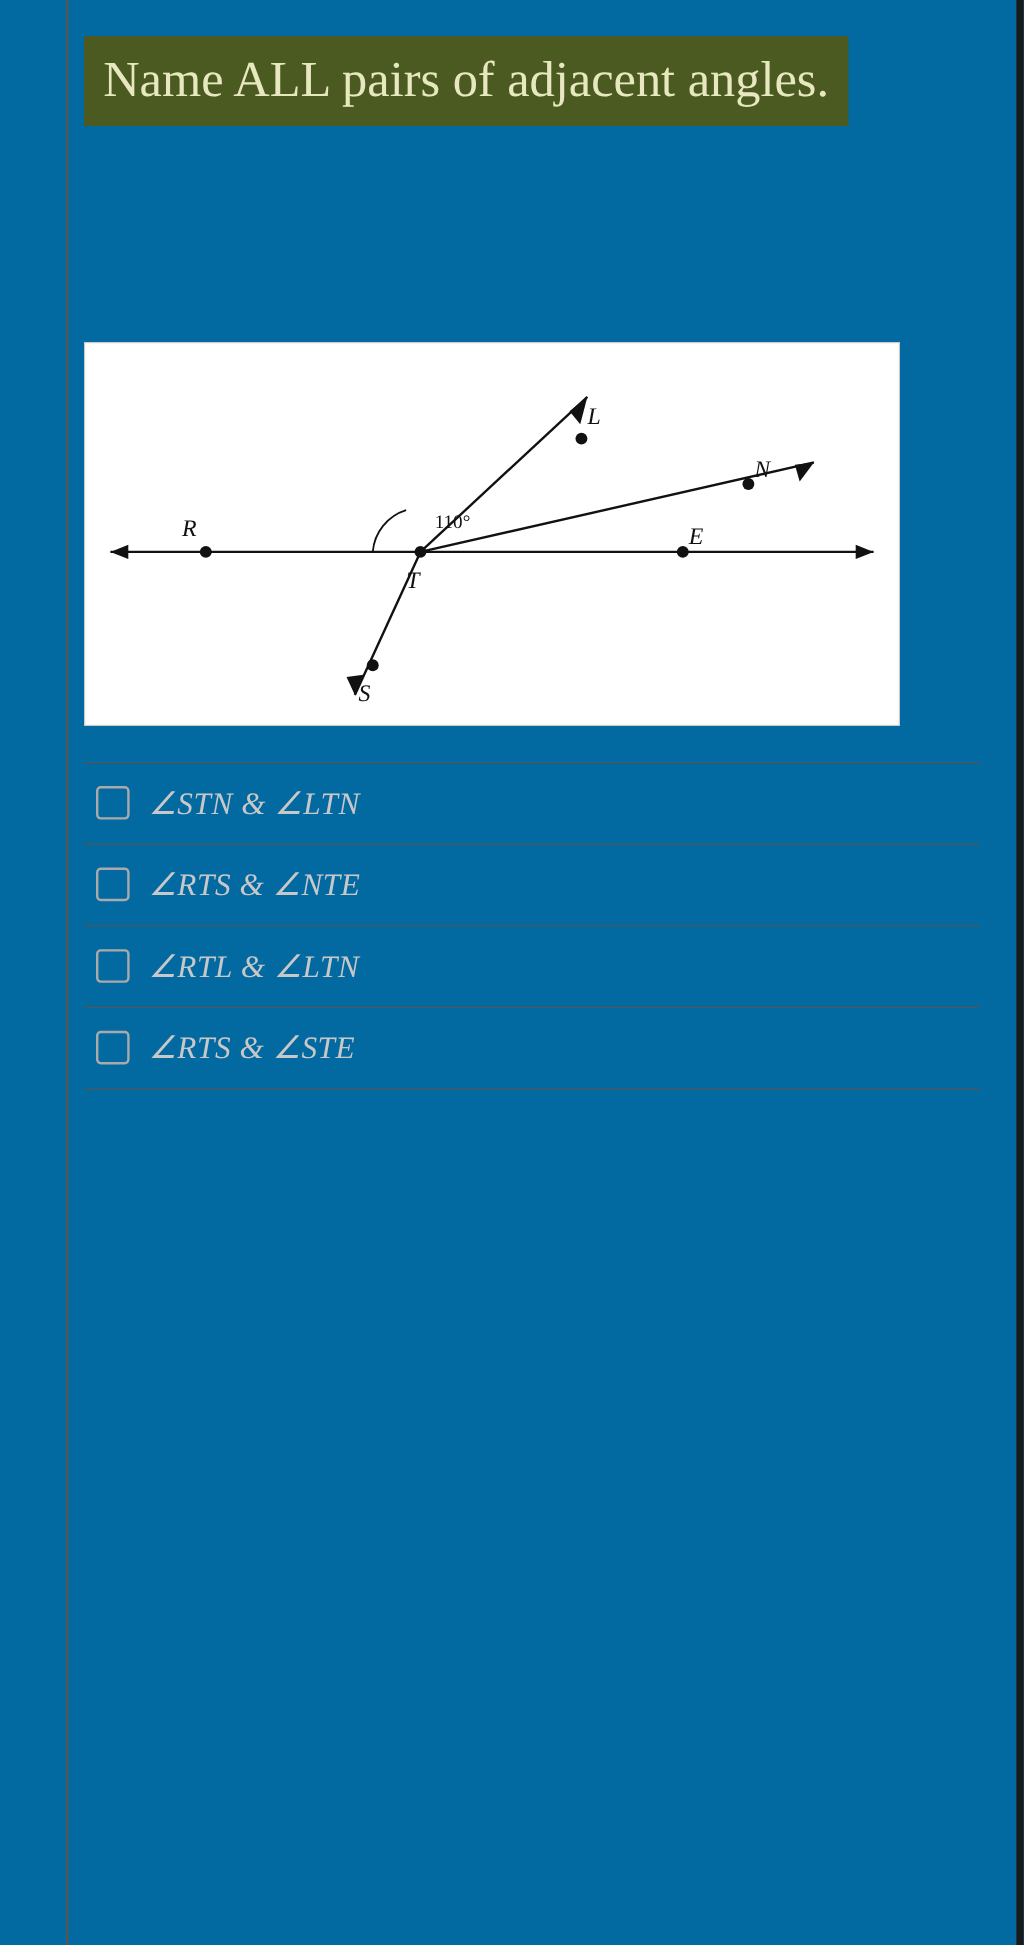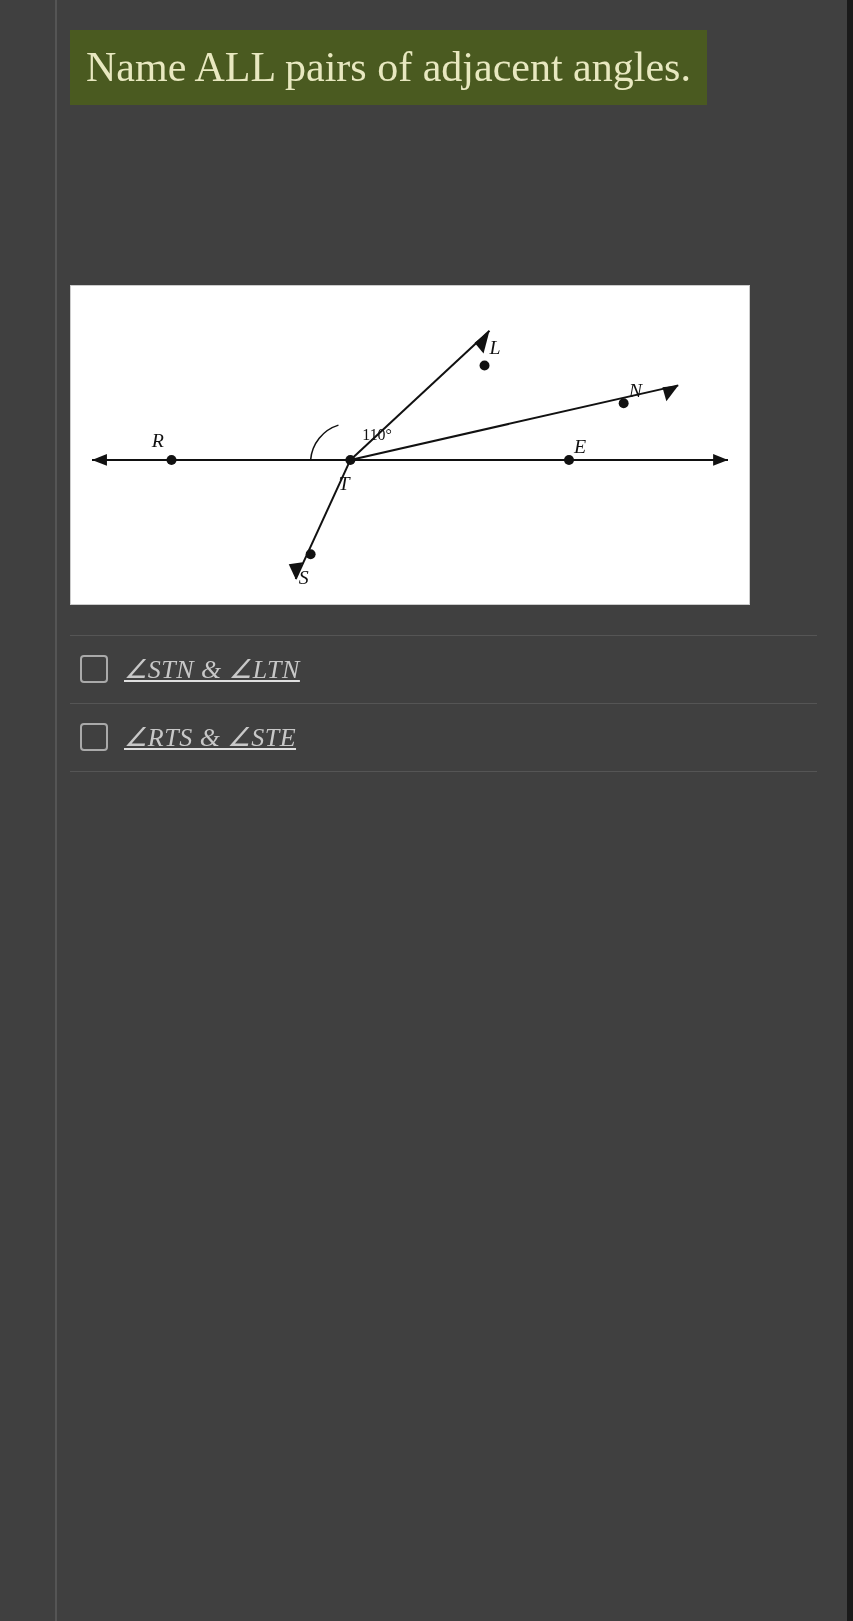--- a/index.html
+++ b/index.html
@@ -8,21 +8,21 @@
       background: #1a1a1a;
       font-family: Georgia, 'Times New Roman', serif;
       width: 853px;
       min-height: 1621px;
       color: #e0e0e0;
     }
 
     .page-container {
       width: 847px;
       min-height: 1621px;
-      background: #404040;
+      background: #0369a1;
       padding: 0;
       position: relative;
     }
 
     .left-border {
       position: absolute;
       left: 55px;
       top: 0;
       bottom: 0;
       width: 2px;
@@ -68,21 +68,20 @@
       margin-top: 10px;
     }
 
     .option-item {
       display: flex;
       align-items: center;
       padding: 18px 10px;
       border-bottom: 1px solid #555;
       cursor: pointer;
       gap: 16px;
-      text-decoration: underline;
     }
 
     .checkbox {
       width: 28px;
       height: 28px;
       border: 2px solid #aaa;
       border-radius: 4px;
       background: transparent;
       flex-shrink: 0;
       display: flex;
@@ -148,18 +147,26 @@
       </svg>
     </div>
 
     <ul class="options-list">
       <li class="option-item">
         <div class="checkbox"></div>
         <span class="option-label">∠STN &amp; ∠LTN</span>
       </li>
       <li class="option-item">
         <div class="checkbox"></div>
+        <span class="option-label">∠RTS &amp; ∠NTE</span>
+      </li>
+      <li class="option-item">
+        <div class="checkbox"></div>
+        <span class="option-label">∠RTL &amp; ∠LTN</span>
+      </li>
+      <li class="option-item">
+        <div class="checkbox"></div>
         <span class="option-label">∠RTS &amp; ∠STE</span>
       </li>
     </ul>
 
   </div>
 </div>
 
 </body></html>

